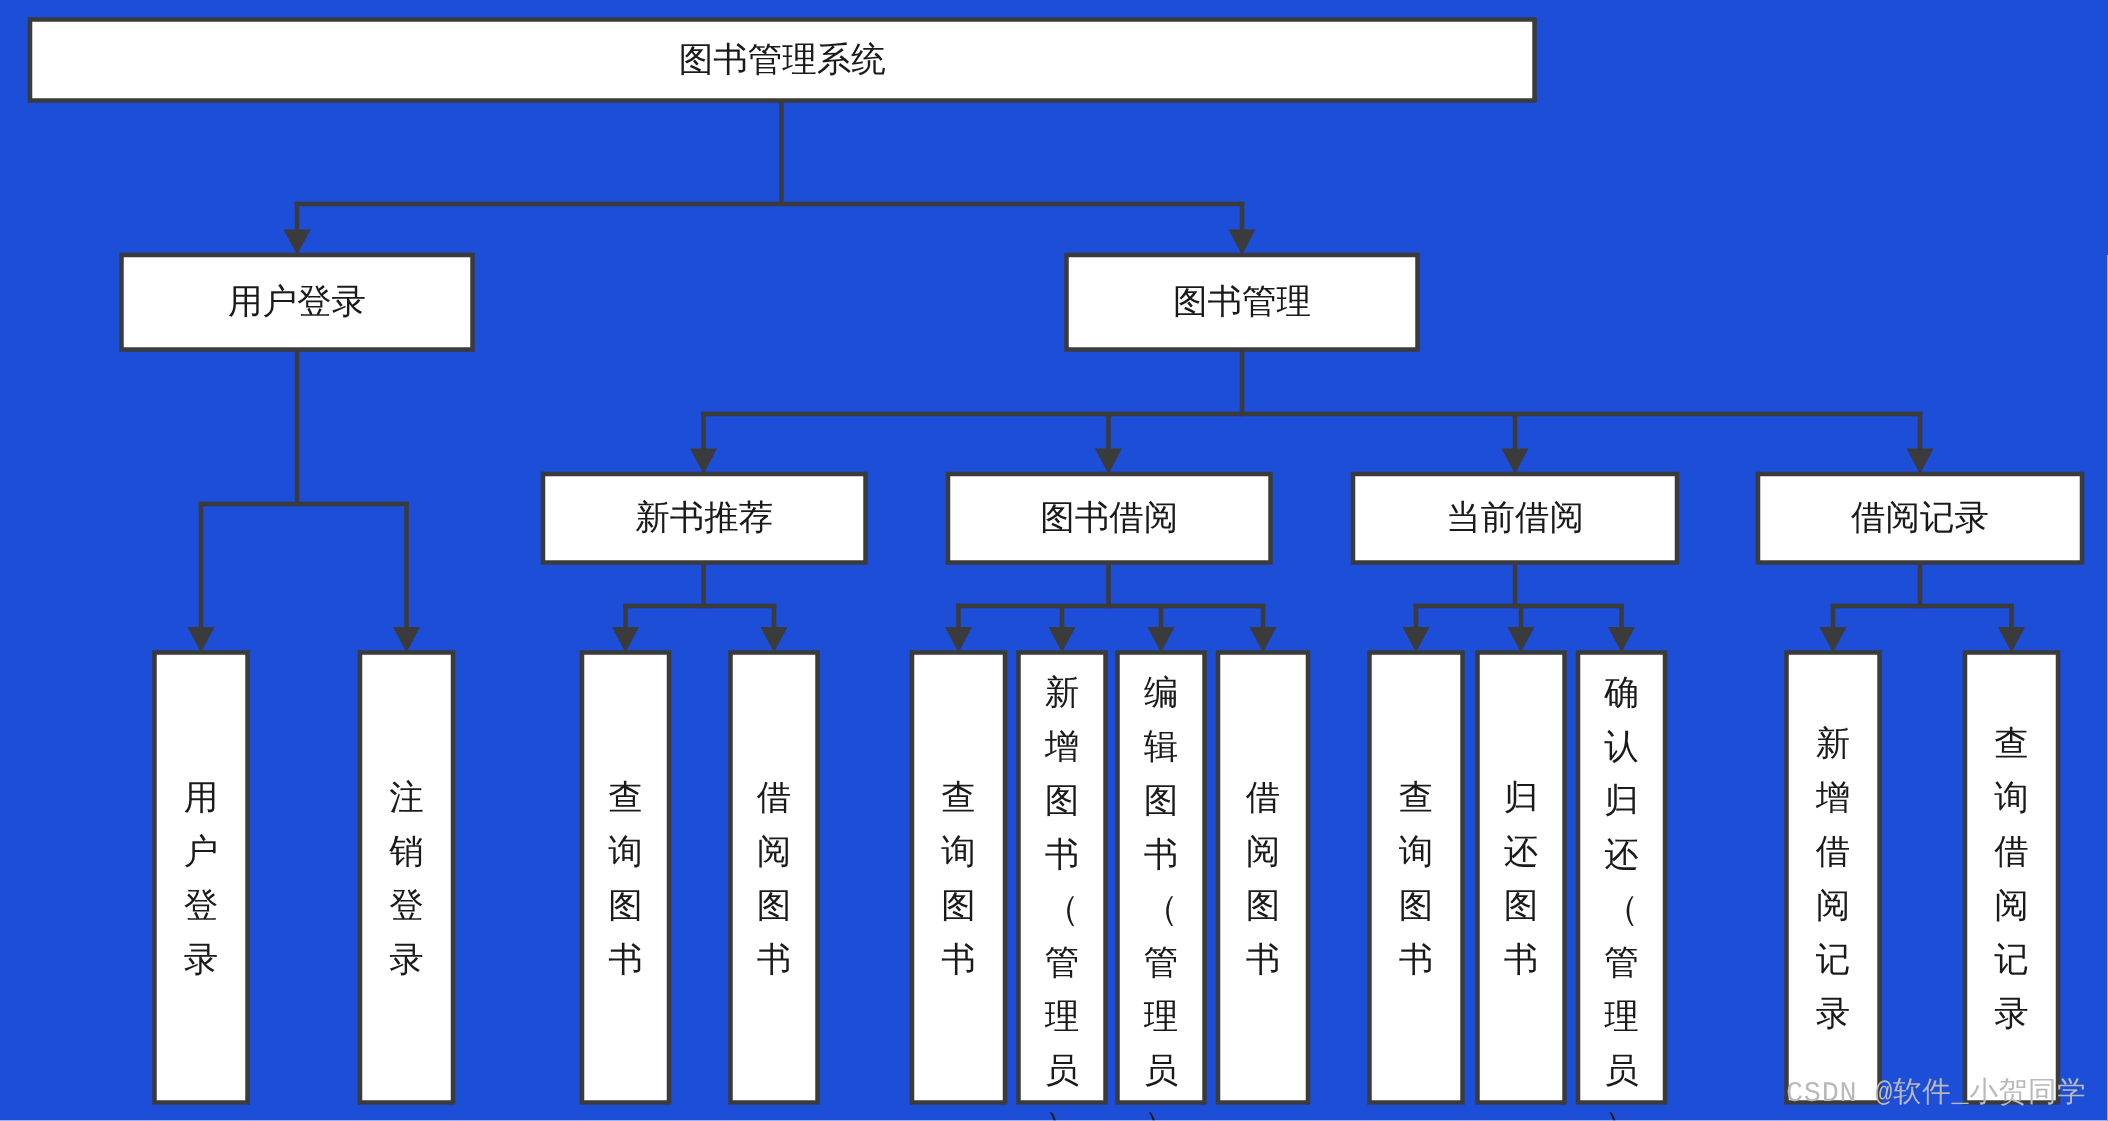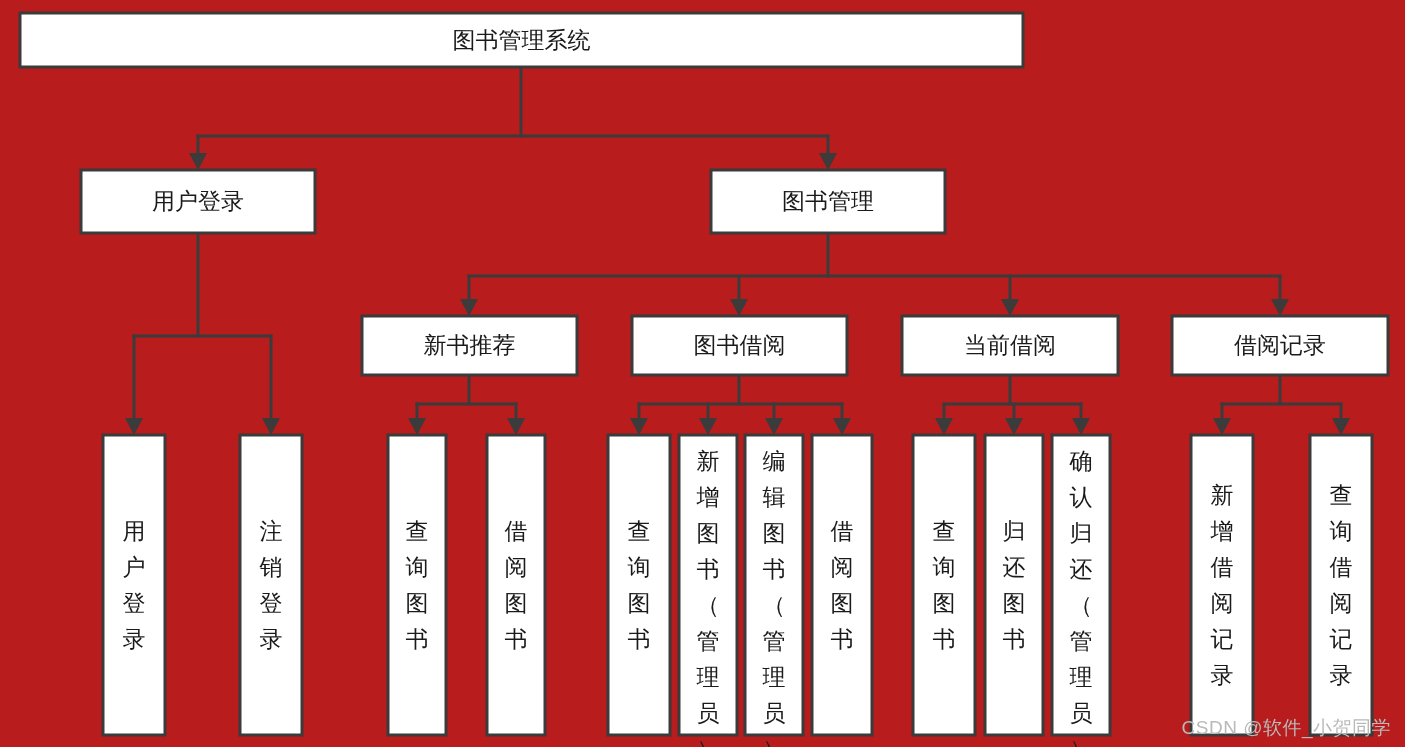--- a/index.html
+++ b/index.html
@@ -8,21 +8,21 @@
     padding: 0;
     background: #ffffff;
   }
   body {
     font-family: "Liberation Sans", "DejaVu Sans", sans-serif;
   }
   #diagram-root {
     position: relative;
     width: 1405px;
     height: 747px;
-    background: #b91c1c;
+    background: #1d4ed8;
     overflow: hidden;
   }
   svg.flowchart {
     position: absolute;
     top: 0;
     left: 0;
     width: 1405px;
     height: 747px;
     display: block;
   }
@@ -53,21 +53,21 @@
     fill: #1a1a1a;
     font-family: "DejaVu Sans", "Liberation Sans", sans-serif;
     font-size: 23px;
     text-anchor: middle;
     white-space: pre;
   }
   .watermark-text {
     position: absolute;
     right: 14px;
     bottom: 6px;
-    font-family: Liberation Sans, sans-serif;
+    font-family: Liberation Mono, monospace;
     font-size: 19px;
     color: #b9b9b9;
     letter-spacing: 0.5px;
     user-select: none;
     pointer-events: none;
     white-space: nowrap;
   }
 </style>
 </head>
 <body>

